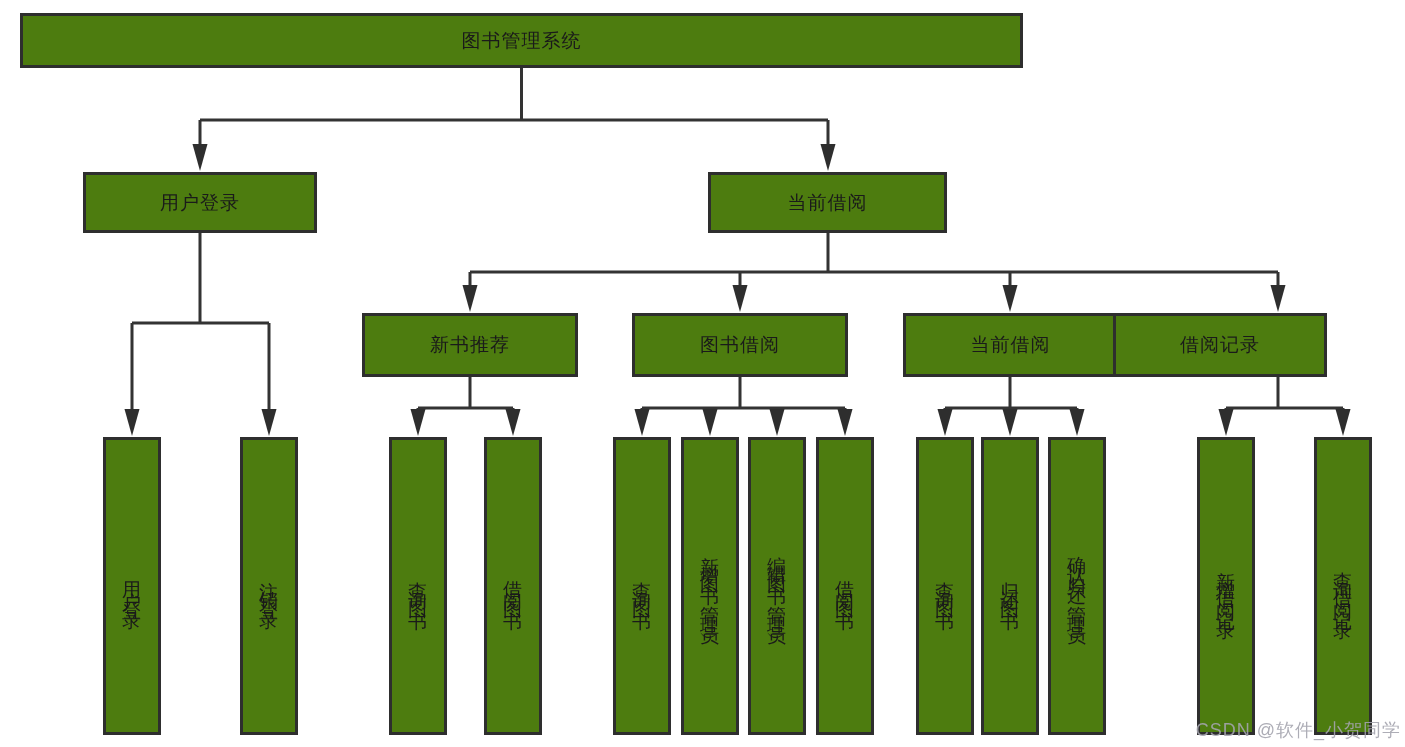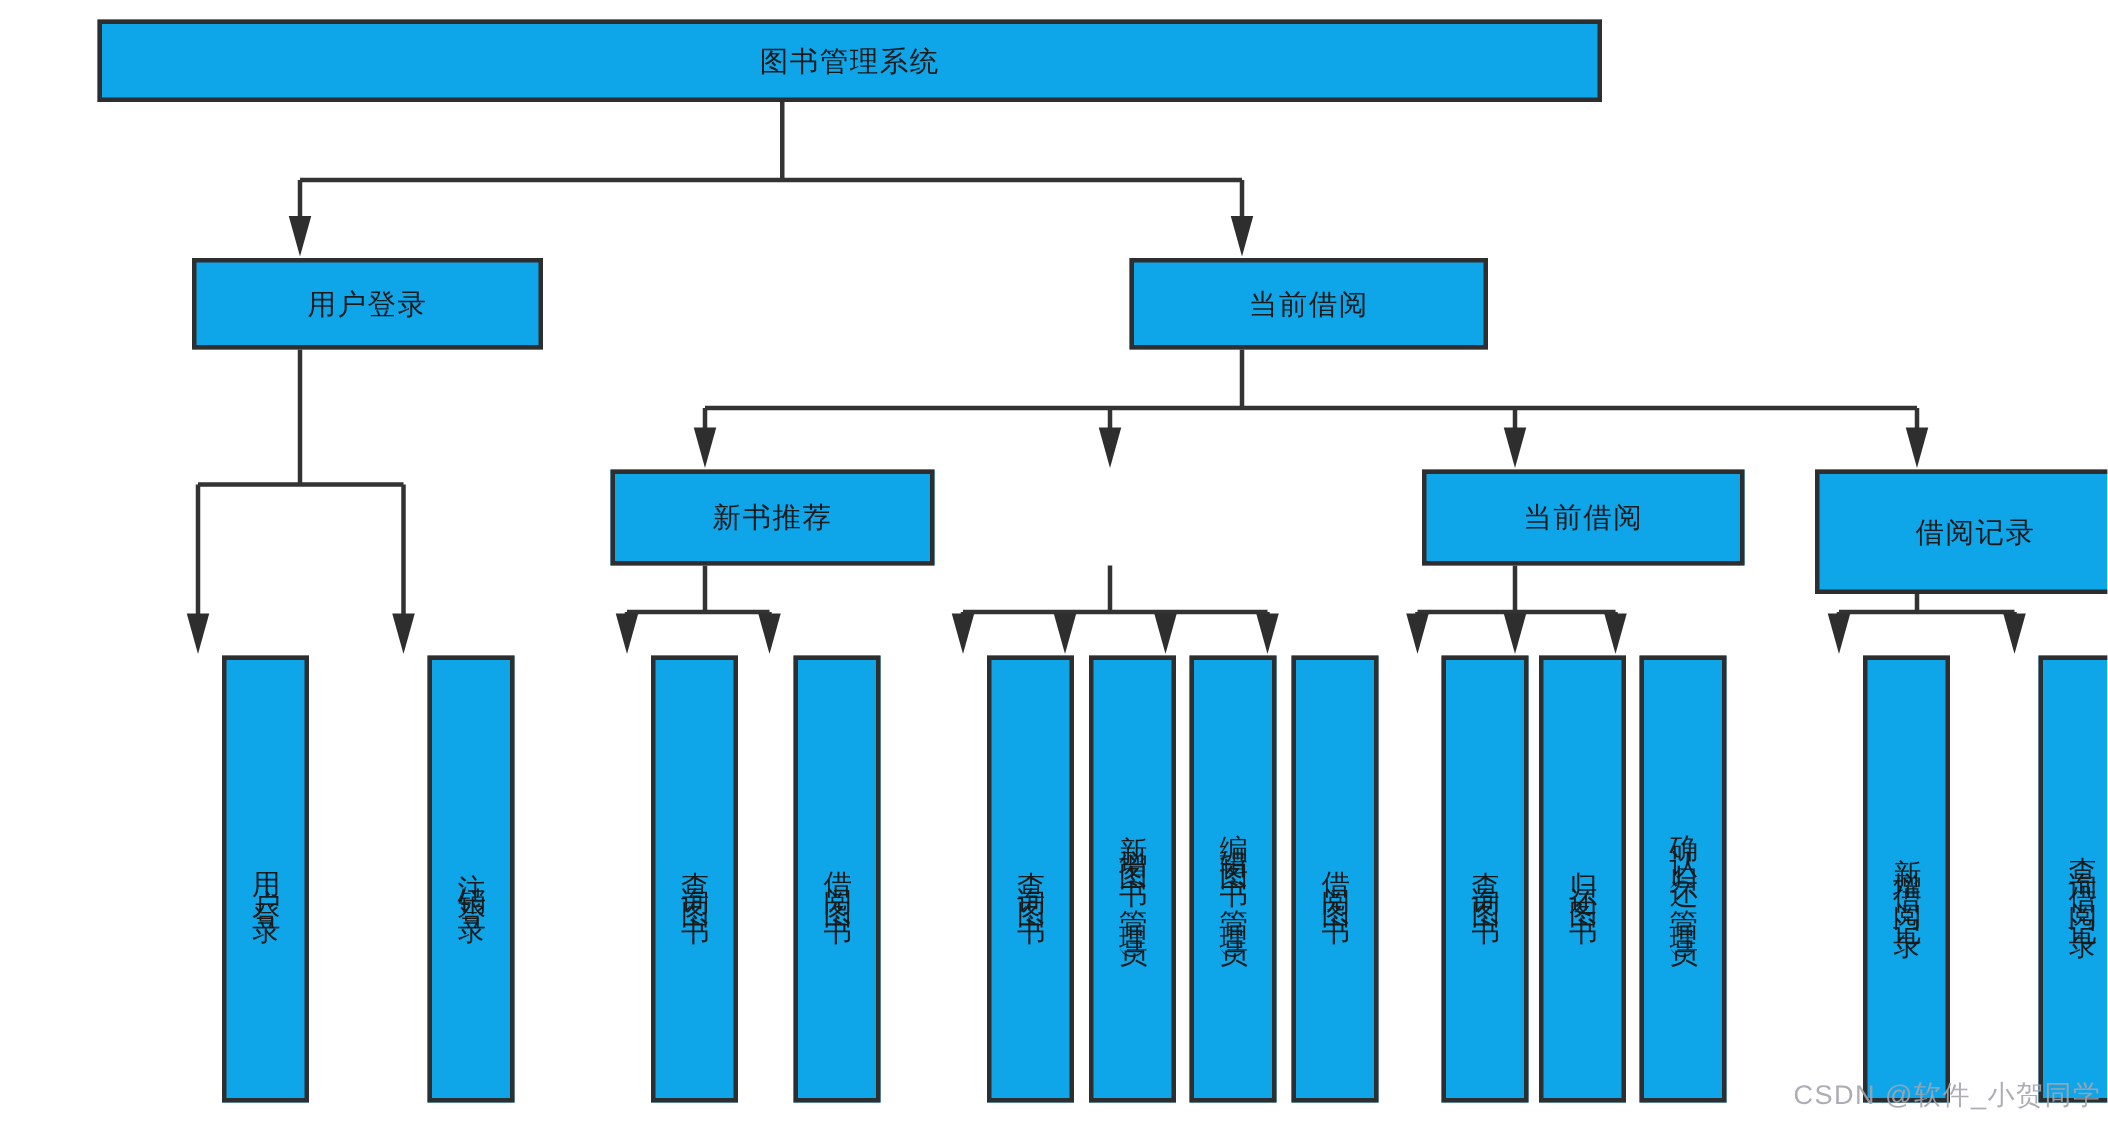--- a/index.html
+++ b/index.html
@@ -21,30 +21,29 @@
     stroke: #333333;
     stroke-width: 3;
   }
   svg.connectors polygon {
     fill: #2e2e2e;
     stroke: none;
   }
   .box {
     position: absolute;
     box-sizing: border-box;
-    background: #0ea5e9;
+    background: #4d7c0f;
     border: 3px solid #2e2e2e;
     display: flex;
     align-items: center;
     justify-content: center;
     color: #1a1a1a;
     font-size: 19px;
     letter-spacing: 1px;
     text-align: center;
-    margin-left: 45px;
   }
   .box.v .vtext {
     writing-mode: vertical-rl;
     text-orientation: mixed;
     letter-spacing: 10px;
     line-height: 1;
     font-size: 19px;
   }
   .watermark {
     position: absolute;
@@ -105,24 +104,27 @@
   <div class="box" style="left:83px; top:172px; width:234px; height:61px;">
     <span>用户登录</span>
   </div>
   <div class="box" style="left:708px; top:172px; width:239px; height:61px;">
     <span>当前借阅</span>
   </div>
 
   <div class="box" style="left:362px; top:313px; width:216px; height:64px;">
     <span>新书推荐</span>
   </div>
+  <div class="box" style="left:632px; top:313px; width:216px; height:64px;">
+    <span>图书借阅</span>
+  </div>
   <div class="box" style="left:903px; top:313px; width:215px; height:64px;">
     <span>当前借阅</span>
   </div>
-  <div class="box" style="left:1165px; top:313px; width:214px; height:83px;">
+  <div class="box" style="left:1113px; top:313px; width:214px; height:64px;">
     <span>借阅记录</span>
   </div>
 
   <div class="box v" style="left:103px; top:437px; width:58px; height:298px;">
     <span class="vtext">用户登录</span>
   </div>
   <div class="box v" style="left:240px; top:437px; width:58px; height:298px;">
     <span class="vtext">注销登录</span>
   </div>
 

